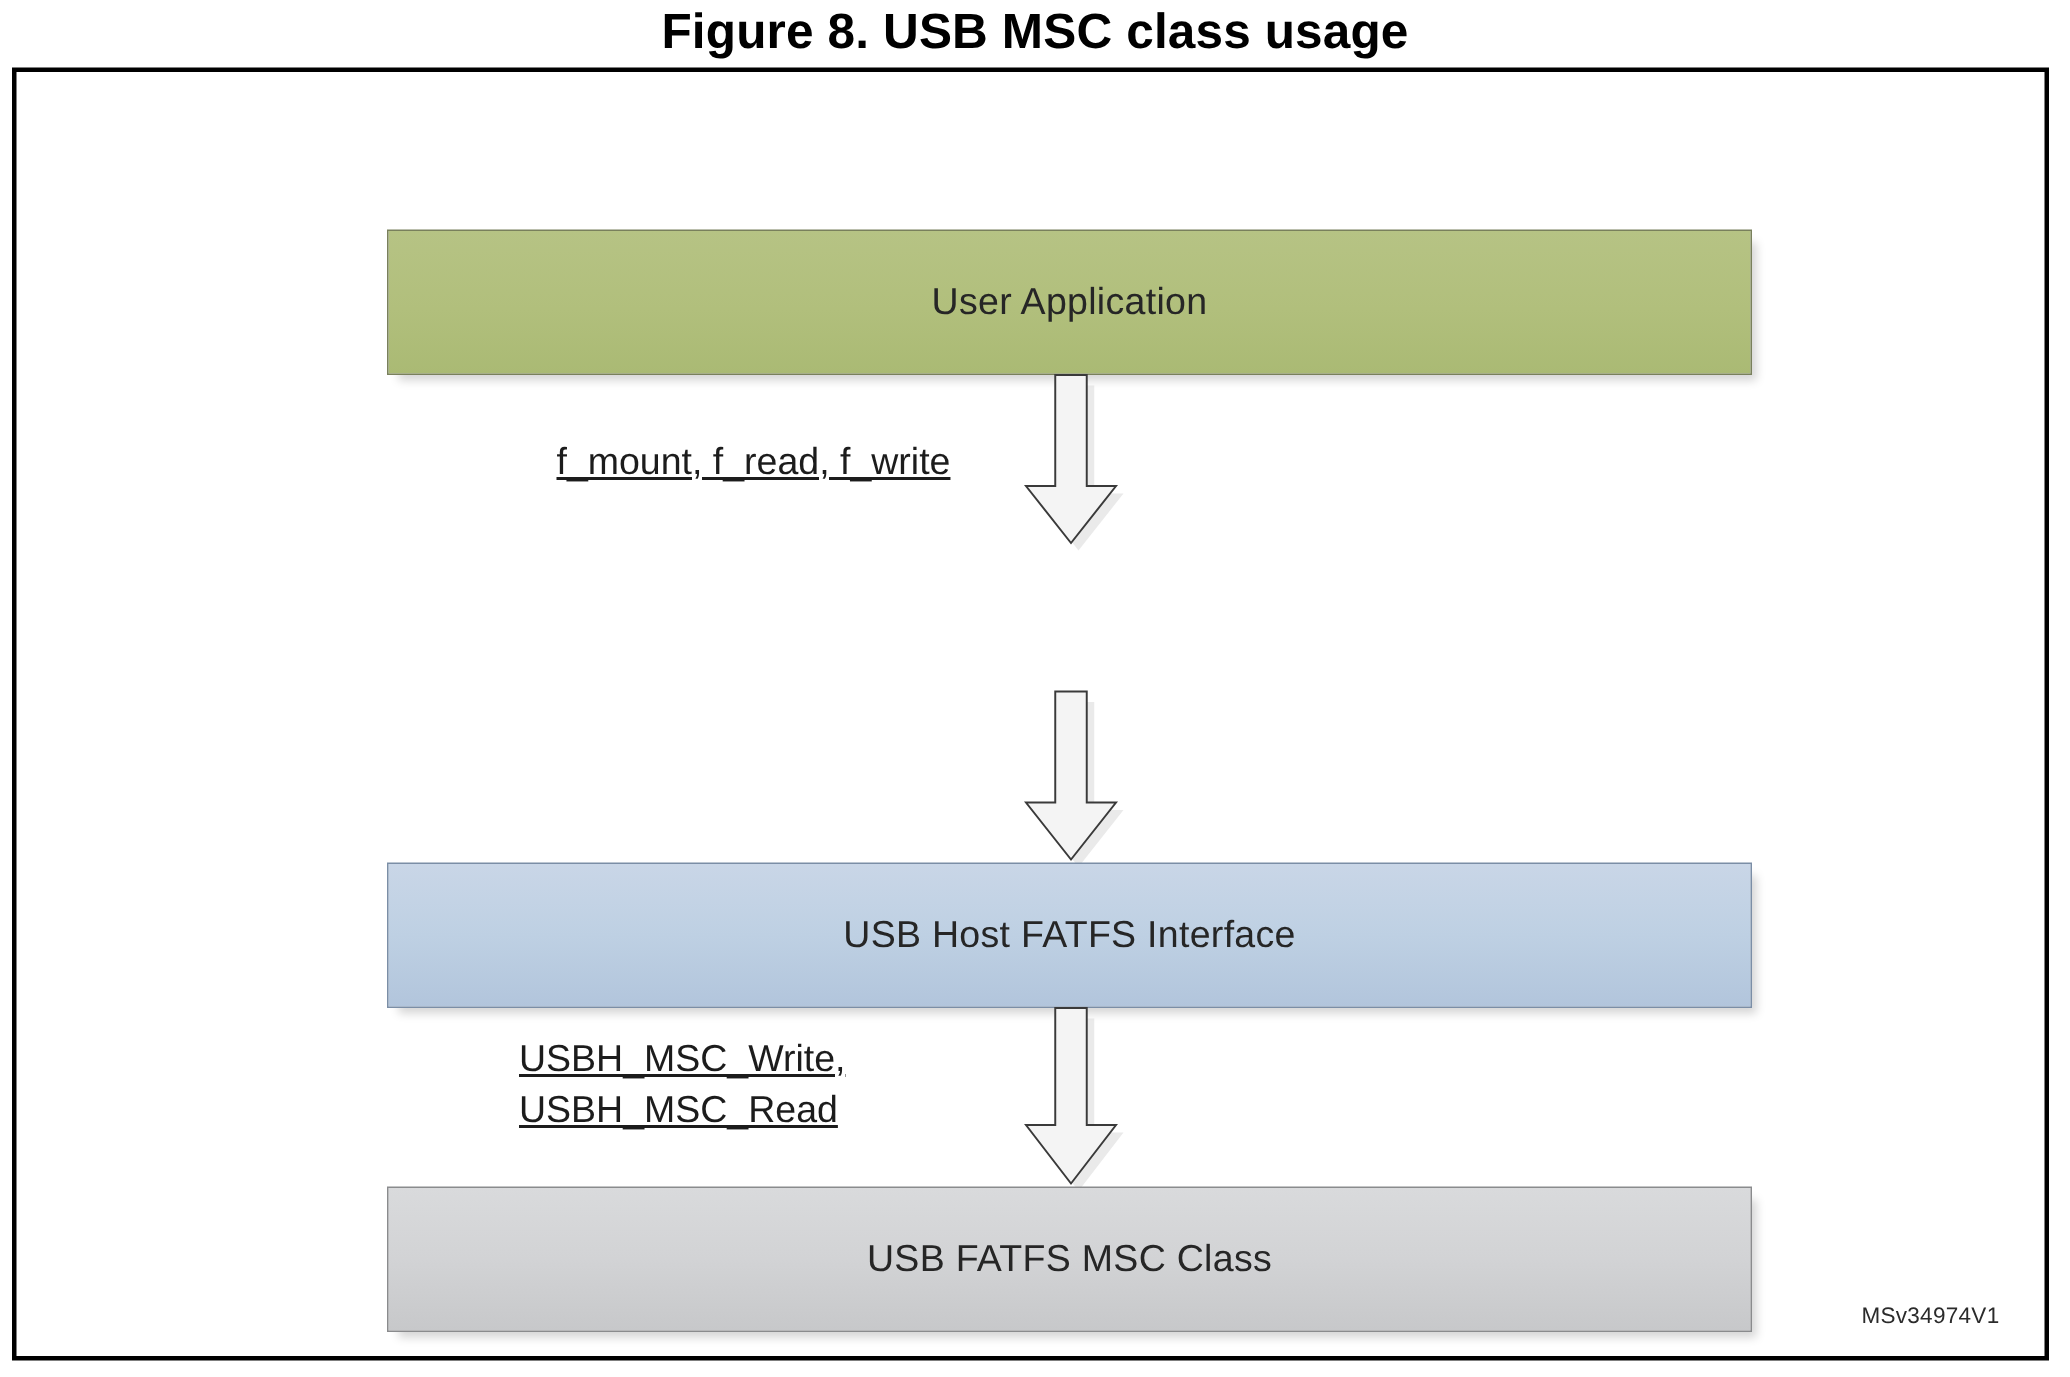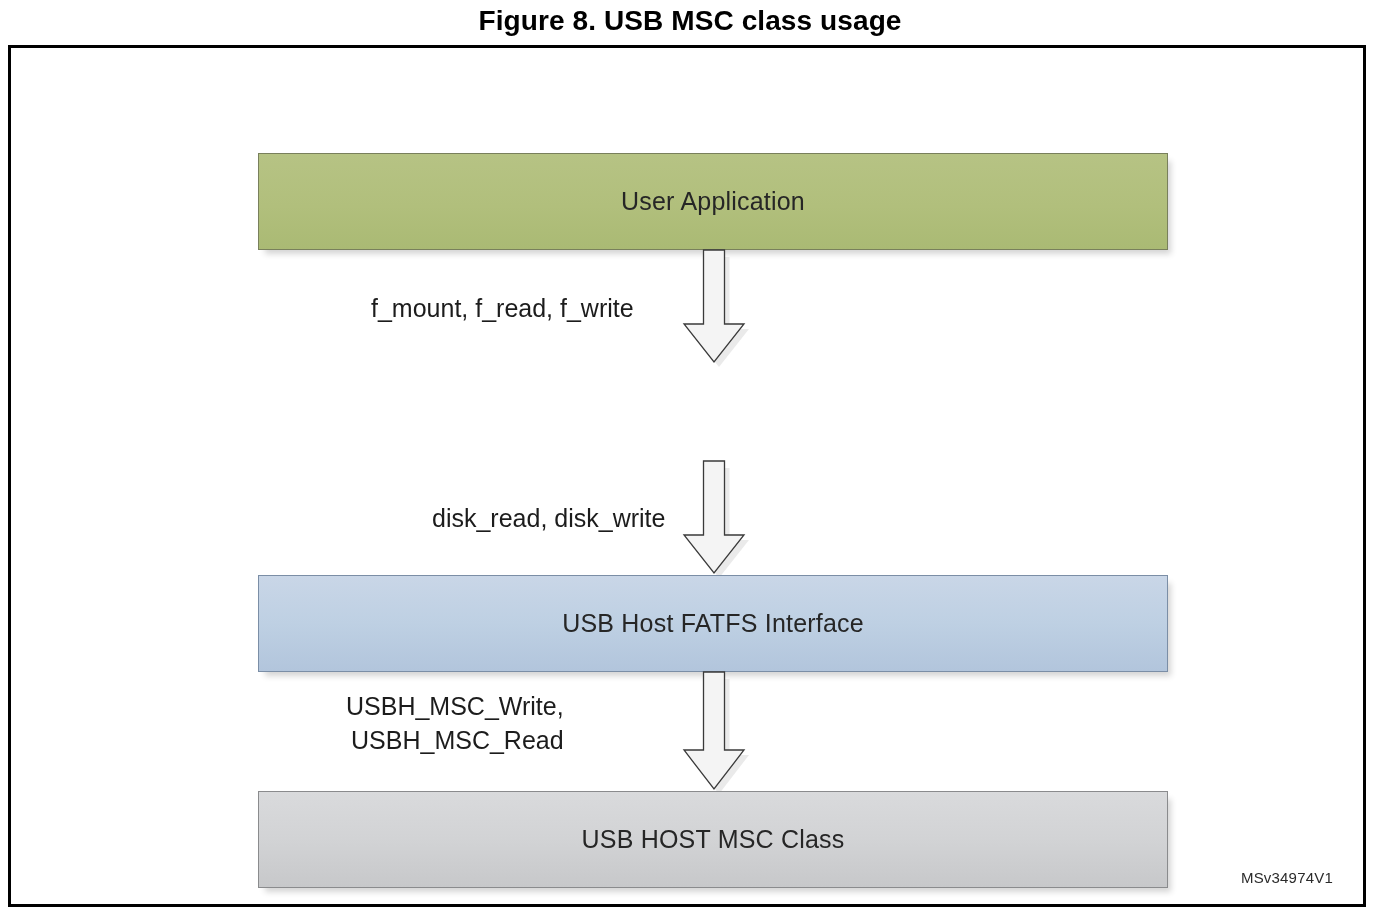--- a/index.html
+++ b/index.html
@@ -21,21 +21,21 @@
     background: #ffffff;
   }
 
   
   .figure-title {
     position: absolute;
     left: 0;
     top: 2px;
     width: 1380px;
     text-align: center;
-    font-size: 28px;
+    font-size: 33px;
     font-weight: bold;
     color: #000000;
     letter-spacing: 0.1px;
     line-height: 38px;
     white-space: nowrap;
   }
 
   
   .figure-frame {
     position: absolute;
@@ -107,24 +107,25 @@
   .arrow-3 { top: 624px; height: 121px; }
 
   
   .arrow-label {
     position: absolute;
     font-size: 25px;
     color: #1c1c1c;
     line-height: 34px;
     white-space: pre-line;
     text-align: center;
+    text-decoration: underline;
   }
   .label-1 { left: 360px; top: 243px; }
   .label-2 { left: 421px; top: 453px; }
-  .label-3 { left: 335px; top: 641px; text-align: right; }
+  .label-3 { left: 335px; top: 641px; text-align: left; }
 
   
   .figure-id {
     position: absolute;
     right: 30px;
     bottom: 18px;
     font-size: 15px;
     color: #2b2b2b;
     letter-spacing: 0.2px;
     white-space: nowrap;
@@ -151,35 +152,34 @@
     </div>
     <div class="arrow-label label-1">f_mount, f_read, f_write</div>
 
 
     <div class="block-arrow arrow-2">
       <svg viewBox="0 0 64 116" preserveAspectRatio="none">
         <polygon points="21.5,2 42.5,2 42.5,74 62,74 32,112 2,74 21.5,74" fill="#d9d9d9" opacity="0.55" transform="translate(5,5)"></polygon>
         <polygon points="21.5,0 42.5,0 42.5,74 62,74 32,112 2,74 21.5,74" fill="#f4f4f4" stroke="#3a3a3a" stroke-width="1.3"></polygon>
       </svg>
     </div>
-    <div class="arrow-label label-2">disk_read, disk_write</div>
 
     <div class="stack-box box-diskio">
       <span class="box-label">USB Host FATFS Interface</span>
     </div>
 
     <div class="block-arrow arrow-3">
       <svg viewBox="0 0 64 121" preserveAspectRatio="none">
         <polygon points="21.5,2 42.5,2 42.5,78 62,78 32,117 2,78 21.5,78" fill="#d9d9d9" opacity="0.55" transform="translate(5,5)"></polygon>
         <polygon points="21.5,0 42.5,0 42.5,78 62,78 32,117 2,78 21.5,78" fill="#f4f4f4" stroke="#3a3a3a" stroke-width="1.3"></polygon>
       </svg>
     </div>
     <div class="arrow-label label-3">USBH_MSC_Write,
 USBH_MSC_Read</div>
 
     <div class="stack-box box-msc">
-      <span class="box-label">USB HOST MSC Class</span>
+      <span class="box-label">USB FATFS MSC Class</span>
     </div>
 
     <div class="figure-id">MSv34974V1</div>
 
   </div>
 </div>
 
 </body></html>

